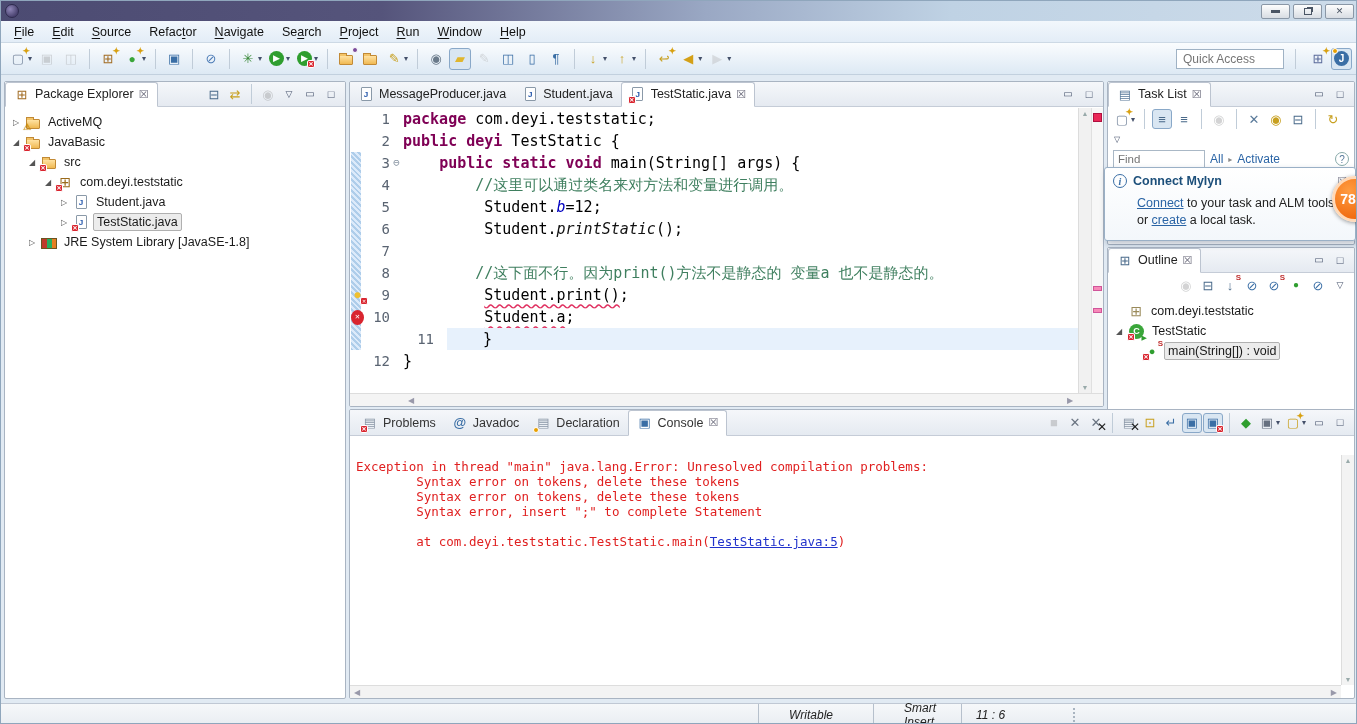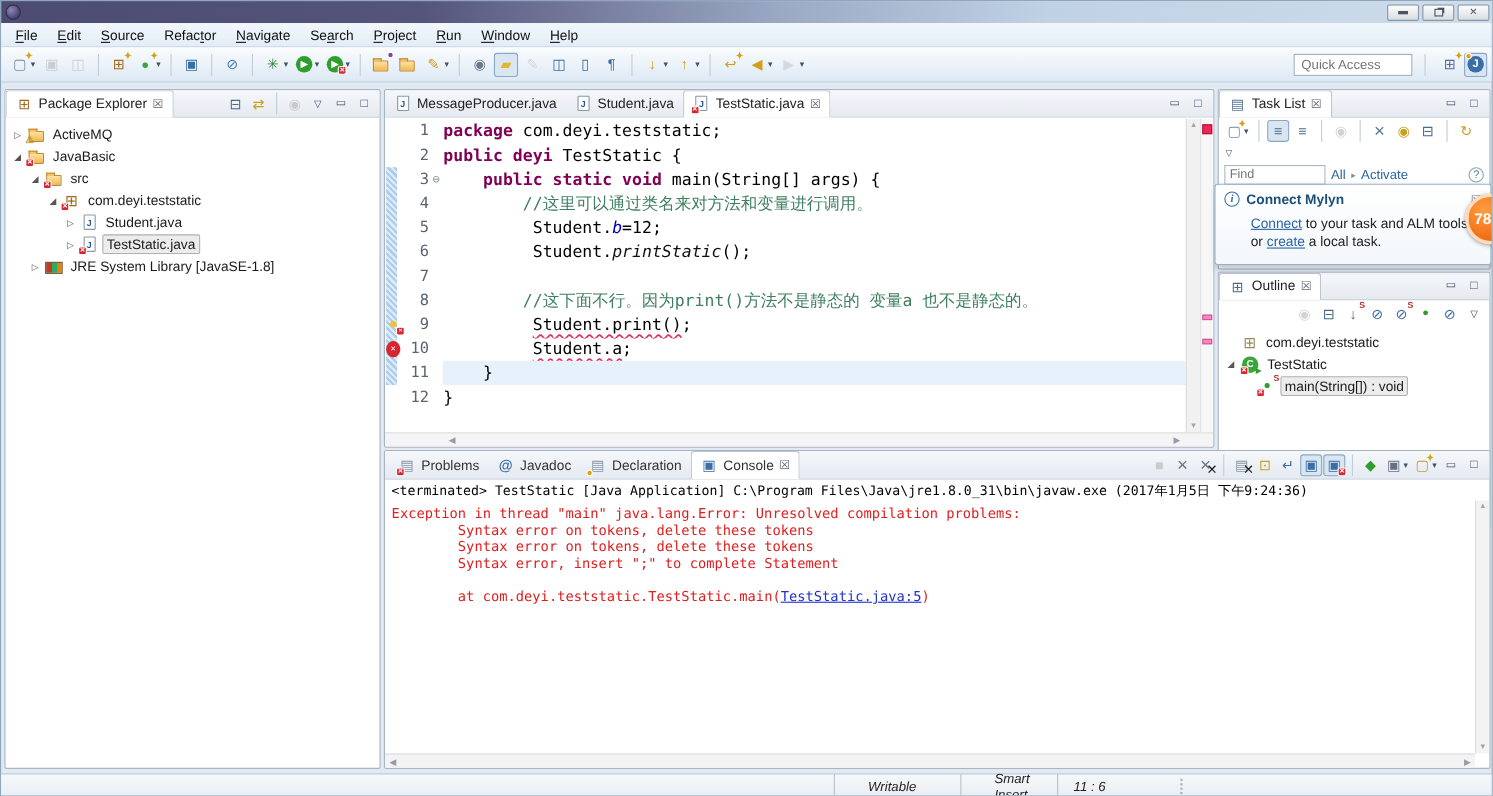--- a/index.html
+++ b/index.html
@@ -77,21 +77,21 @@
   .tlabel { padding:1px 3px; }
   .tlabel.selbox { background:#ececec; border:1px solid #b0b0b0; border-radius:2px; }
 
   
   .editor-panel { left:348px; top:6px; width:755px; height:326px; }
   .ebody { position:relative; height:286px; background:#fff; }
   .code-scroll { position:absolute; left:0; top:1px; right:25px; bottom:0; overflow:hidden; }
   .range-bar { position:absolute; left:1px; top:45px; width:10px; height:198px; z-index:0;
     background:repeating-linear-gradient(45deg,#aecdea 0 2px,#dceafa 2px 4px); }
   .cline { display:flex; height:22px; line-height:22px; font-family:"DejaVu Sans Mono",monospace; font-size:15px; position:relative; }
-  .cline.hl { background:linear-gradient(90deg, rgba(0,0,0,0) 0 53px, #e7f1fc 53px); }
+  .cline.hl { background:linear-gradient(90deg, rgba(0,0,0,0) 0 53px, #e7f1fc 53px);margin-left:44px; }
   .gut-marker { width:15px; flex:0 0 15px; display:flex; align-items:center; justify-content:center; z-index:1; }
   .gut-num { width:25px; flex:0 0 25px; text-align:right; color:#5a6472; font-size:14px; }
   .gut-fold { width:13px; flex:0 0 13px; color:#8a96a4; font-size:11px; text-align:center; }
   .ctext { white-space:pre; tab-size:4; }
   .tk-kw { color:#7f0055; font-weight:bold; }
   .tk-pl { color:#000; }
   .tk-cm { color:#3f7f5f; }
   .tk-sf { color:#0000c0; font-style:italic; }
   .tk-sm { color:#111; font-style:italic; }
   .tk-er { color:#000; text-decoration:underline; text-decoration-style:wavy; text-decoration-color:#e03060; text-underline-offset:3px; }
@@ -873,21 +873,20 @@
               <span class="g" style="color: rgb(68, 80, 106); font-size: 10px;">▭</span>
             </span>
           </span>
           <span class="tbtn">
             <span class="ti small">
               <span class="g" style="color: rgb(68, 80, 106); font-size: 11px;">□</span>
             </span>
           </span>
         </div>
     </div>
-    <div class="console-head">&lt;terminated&gt; TestStatic [Java Application] C:\Program Files\Java\jre1.8.0_31\bin\javaw.exe (2017年1月5日 下午9:24:36)</div>
     <div class="console-body" id="console-body">
         <div class="con-line">Exception in thread "main" java.lang.Error: Unresolved compilation problems: </div>
         <div class="con-line">	Syntax error on tokens, delete these tokens</div>
         <div class="con-line">	Syntax error on tokens, delete these tokens</div>
         <div class="con-line">	Syntax error, insert ";" to complete Statement</div>
         <div class="con-line">&nbsp;</div>
         <div class="con-line">	at com.deyi.teststatic.TestStatic.main(<a>TestStatic.java:5</a>)</div>
       </div>
     <div class="cvscroll">
         <span>▲</span>

